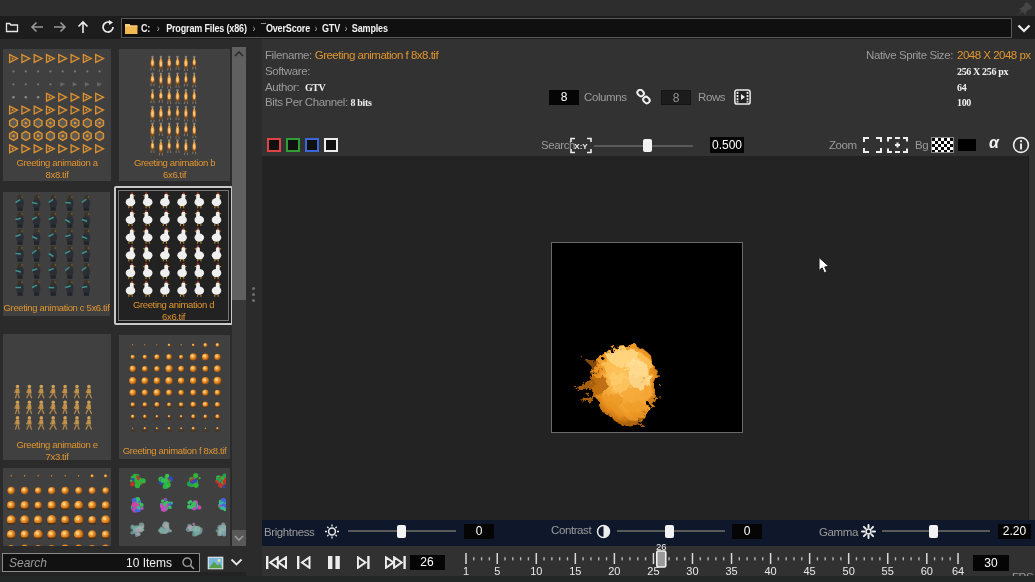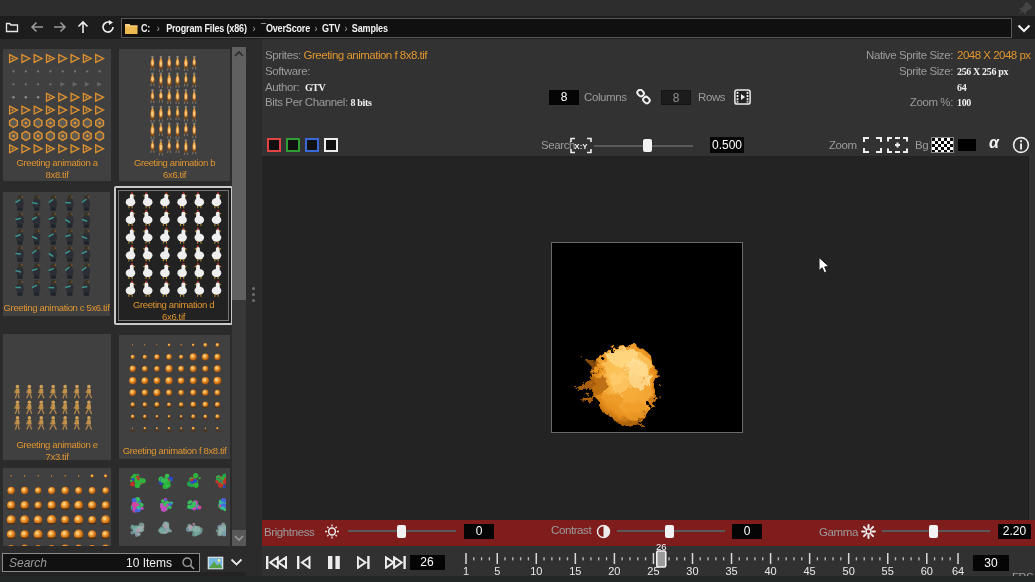--- a/index.html
+++ b/index.html
@@ -28,21 +28,21 @@
 .glabel { color:#9b9b9b; font-size:11.5px; letter-spacing:-0.4px; }
 .gval-white { color:#f0f0f0; font-size:10px; letter-spacing:-0.35px; font-weight:bold;font-family:Liberation Serif, serif; }
 .gval-orange { color:#e0952f; font-size:11.5px; letter-spacing:-0.5px; }
 .blackbox { position:absolute; background:#050505; color:#fff; font-size:12px;
   text-align:center; }
 
 #canvas { left:262px; top:156px; width:773px; height:364px; background:#232323; }
 #preview { left:289px; top:86px; width:192px; height:191px; background:#000;
   border:1px solid #6a6a6a; }
 
-#adjrow { left:262px; top:520px; width:773px; height:26px; background:#7f1d1d; }
+#adjrow { left:262px; top:520px; width:773px; height:26px; background:#0f172a; }
 #playrow { left:262px; top:546px; width:773px; height:36px; background:#313131; }
 .slider-track { position:absolute; height:2px; background:#5a5a5a; }
 .slider-thumb { position:absolute; width:9px; height:13px; background:#f2f2f2; border-radius:2px; }
 </style>
 </head>
 <body>
 <div id="stage">
 
 
   <svg class="abs" style="left:1016px; top:2px" width="16" height="14" viewBox="0 0 16 14">
@@ -1509,28 +1509,26 @@
 <div class="abs" style="left:0;top:533px;width:246px;height:10px;background:#232323"></div>
 </div>
 <div class="abs" style="left:246px;top:39px;width:16px;height:543px;background:#2b2b2b">
       <div style="position:absolute;left:6px;top:248px;width:3px;height:3px;background:#6f6f6f;border-radius:50%"></div>
       <div style="position:absolute;left:6px;top:254px;width:3px;height:3px;background:#6f6f6f;border-radius:50%"></div>
       <div style="position:absolute;left:6px;top:260px;width:3px;height:3px;background:#6f6f6f;border-radius:50%"></div>
     </div>
 
   <div class="abs" id="infopanel">
 
-    <div class="abs" style="left:3px;top:6px"><span class="glabel">Sprites: </span><span class="gval-orange">Greeting animation f 8x8.tif</span></div>
+    <div class="abs" style="left:3px;top:6px"><span class="glabel">Filename: </span><span class="gval-orange">Greeting animation f 8x8.tif</span></div>
     <div class="abs" style="left:3px;top:22px"><span class="glabel">Software:</span></div>
     <div class="abs" style="left:3px;top:37.5px"><span class="glabel">Author: &nbsp;</span><span class="gval-white">GTV</span></div>
     <div class="abs" style="left:3px;top:53px"><span class="glabel">Bits Per Channel: </span><span class="gval-white">8 bits</span></div>
 
     <div class="abs" style="left:411px;top:6px;width:280px;text-align:right"><span class="glabel">Native Sprite Size:</span></div>
-    <div class="abs" style="left:411px;top:22px;width:280px;text-align:right"><span class="glabel">Sprite Size:</span></div>
-    <div class="abs" style="left:411px;top:53px;width:280px;text-align:right"><span class="glabel">Zoom %:</span></div>
     <div class="abs" style="left:695px;top:6px"><span class="gval-orange">2048 X 2048 px</span></div>
     <div class="abs" style="left:695px;top:22px"><span class="gval-white">256 X 256 px</span></div>
     <div class="abs" style="left:695px;top:37.5px"><span class="gval-white">64</span></div>
     <div class="abs" style="left:695px;top:53px"><span class="gval-white">100</span></div>
 
     <div class="blackbox" style="left:287px;top:51px;width:30px;height:15px;line-height:15px">8</div>
     <div class="abs glabel" style="left:322px;top:52px">Columns</div>
     <svg class="abs" style="left:374px;top:50px" width="15" height="16" viewBox="0 0 15 16">
       <rect x="1.2" y="1.2" width="6.8" height="5.6" rx="2.8" fill="none" stroke="#efefef" stroke-width="2" transform="rotate(45 4.6 4)"></rect>
       <rect x="7" y="8.2" width="6.8" height="5.6" rx="2.8" fill="none" stroke="#efefef" stroke-width="2" transform="rotate(45 10.4 11)"></rect>

